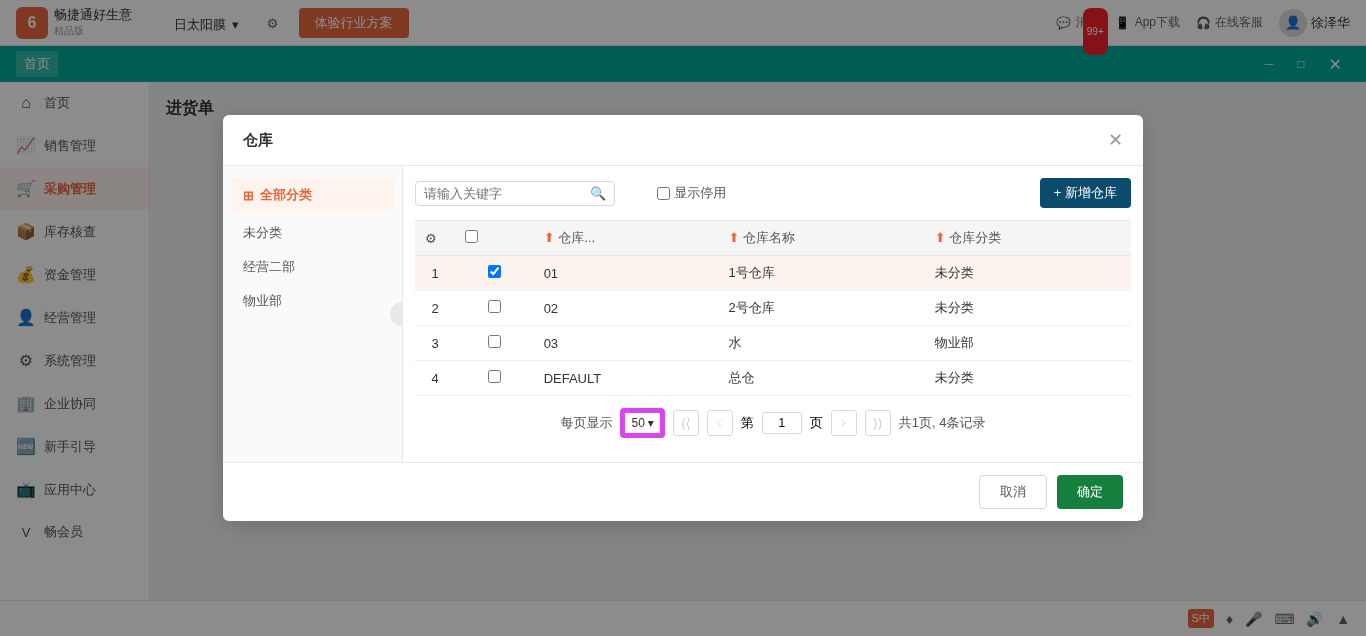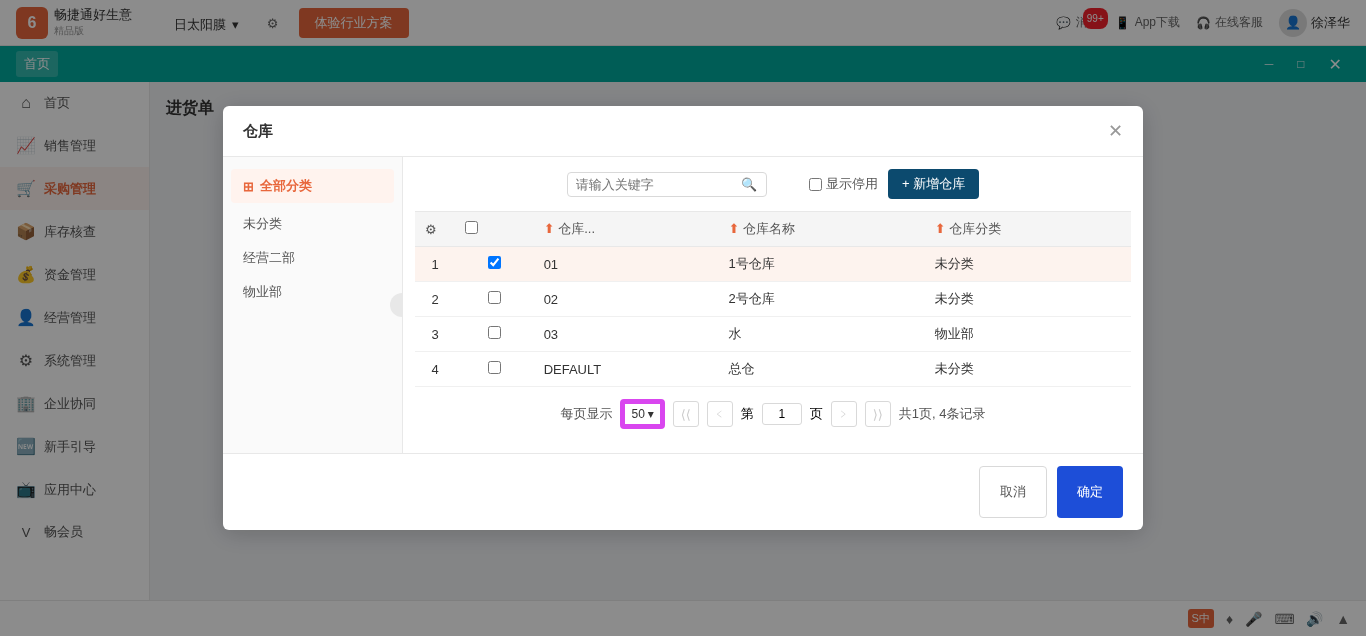--- a/index.html
+++ b/index.html
@@ -39,21 +39,21 @@
     .settings-btn {
       width: 28px; height: 28px; display: flex; align-items: center; justify-content: center;
       color: #666; cursor: pointer; border-radius: 4px;
     }
     .trial-btn {
       background: #e8673c; color: white; padding: 6px 16px;
       border-radius: 4px; cursor: pointer; font-size: 13px; border: none;
     }
     .header-right { display: flex; align-items: center; gap: 16px; }
     .badge-item { display: flex; align-items: center; gap: 4px; color: #666; font-size: 12px; cursor: pointer; position: relative; }
-    .badge { background: #f5222d; color: white; font-size: 10px; border-radius: 8px; padding: 5px 4px; position: absolute; top: -6px; right: -8px; white-space: nowrap; text-align: center; }
+    .badge { background: #f5222d; color: white; font-size: 10px; border-radius: 8px; padding: 18px 4px; position: absolute; top: -6px; right: -8px; white-space: nowrap; text-align: center; }
     .user-info { display: flex; align-items: center; gap: 4px; color: #333; }
     .user-avatar { width: 28px; height: 28px; border-radius: 50%; background: #ddd; display: flex; align-items: center; justify-content: center; }
 
     
     .sub-header {
       background: #00a99d;
       height: 36px;
       display: flex;
       align-items: center;
       padding: 0 16px;
@@ -121,21 +121,21 @@
       padding: 8px 20px; color: #555; cursor: pointer; font-size: 13px;
     }
     .collapse-btn {
       position: absolute; right: -12px; top: 50%; transform: translateY(-50%);
       width: 24px; height: 24px; background: #e8e8e8; border-radius: 50%;
       display: flex; align-items: center; justify-content: center;
       cursor: pointer; z-index: 10; font-size: 11px;
     }
 
     
-    .table-panel { flex: 1; display: flex; flex-direction: column; padding: 12px; align-items: center; }
+    .table-panel { flex: 1; display: flex; flex-direction: column; padding: 12px; }
     .table-toolbar {
       display: flex; align-items: center; gap: 10px; margin-bottom: 12px;
     }
     .search-box {
       display: flex; align-items: center; border: 1px solid #d9d9d9;
       border-radius: 4px; padding: 4px 8px; gap: 6px; background: white;
     }
     .search-input {
       border: none; outline: none; font-size: 13px; color: #333;
       width: 160px; background: transparent;
@@ -189,22 +189,22 @@
     
     .modal-footer {
       display: flex; justify-content: flex-end; gap: 10px;
       padding: 12px 20px; border-top: 1px solid #e8e8e8;
     }
     .cancel-btn {
       padding: 6px 20px; border: 1px solid #d9d9d9; border-radius: 4px;
       background: white; cursor: pointer; font-size: 13px; color: #555;
     }
     .confirm-btn {
-      padding: 17px 20px; border: none; border-radius: 4px;
-      background: #1d4ed8; color: white; cursor: pointer; font-size: 13px;
+      padding: 8px 20px; border: none; border-radius: 4px;
+      background: #15803d; color: white; cursor: pointer; font-size: 13px;
     }
 
     
     .bottom-bar {
       position: fixed; bottom: 0; left: 0; right: 0; height: 36px;
       background: white; border-top: 1px solid #e8e8e8;
       display: flex; align-items: center; justify-content: flex-end;
       padding: 0 16px; gap: 12px; z-index: 50;
     }
     .bottom-icon { color: #666; font-size: 14px; cursor: pointer; }

